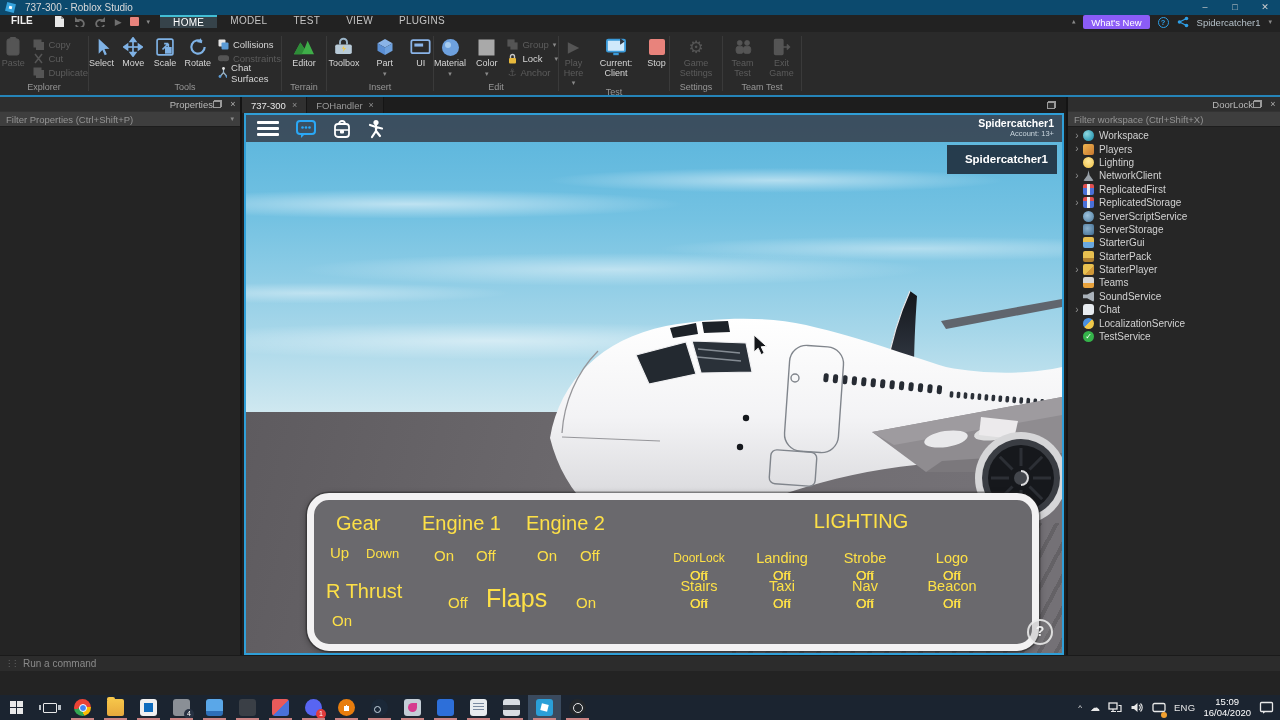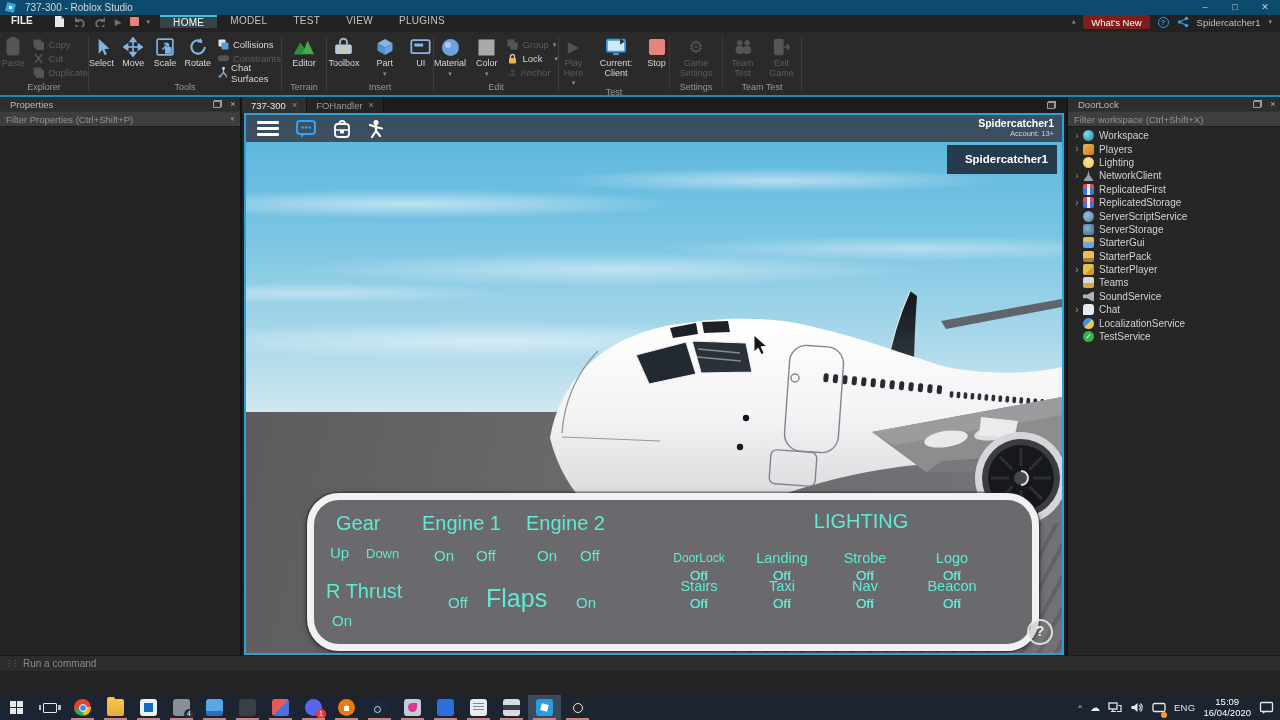--- a/index.html
+++ b/index.html
@@ -15,21 +15,21 @@
 .tb-btn{width:30px;text-align:center;font-size:9px;color:#cfcfcf;line-height:15px}
 
 
 .mb{height:17px;background:#222;display:flex;align-items:flex-start;font-size:10px;color:#c4c4c4}
 .mb-file{padding:0 11px;font-weight:bold;color:#f0f0f0;display:flex;align-items:center}
 .qa{display:flex;align-items:center;gap:8px;padding:0 10px}
 .qa span,.qa svg{display:block}
 .mtab{padding:0 13px;display:flex;align-items:center;letter-spacing:.3px}
 .mtab.active{background:#36434a;border-top:2px solid #43bed4;color:#fff}
 .mb-right{margin-left:auto;display:flex;align-items:center;gap:8px;padding-right:8px}
-.wn-btn{background:#7f1d1d;color:#fff;padding:1.5px 8px;border-radius:2px;font-size:9.5px}
+.wn-btn{background:#8b5cf6;color:#fff;padding:1.5px 8px;border-radius:2px;font-size:9.5px}
 .help-c{width:11px;height:11px;border:1.3px solid #2e9fe6;border-radius:50%;color:#2e9fe6;
 font-size:7.5px;font-weight:bold;display:flex;align-items:center;justify-content:center}
 .acct{color:#b4c0c8;font-size:9.5px}
 .caret{font-size:7px;color:#8a8a8a}
 
 
 .ribbon{height:63px;background:#2a2a2a;display:flex;align-items:stretch;overflow:hidden}
 .g{display:flex;flex-direction:column;flex:none}
 .gi{flex:1;display:flex;justify-content:center;gap:7px;padding-top:4px}
 .gl{height:13px;font-size:9px;color:#979797;text-align:center}
@@ -45,21 +45,21 @@
 .stop-sq{width:16px;height:16px;background:#e8837c;border-radius:2px}
 .qa-stop{width:9px;height:9px;background:#e8837c;border-radius:1px}
 .bluebar{height:2px;background:#2584b8}
 
 
 .main{height:558px;display:flex;background:#1f1f1f}
 .panel{background:#262626;display:flex;flex-direction:column}
 .props{width:242px;border-right:2px solid #141414}
 .expl{width:214px;border-left:2px solid #141414}
 .phead{height:14px;background:#2e2e2e;display:flex;align-items:center;font-size:9.5px;color:#b8b8b8}
-.phead .pt{flex:1;text-align:left;padding-left:10px}
+.phead .pt{flex:1;text-align:right;padding-left:10px}
 .flt{position:relative;width:9px;height:8px;margin-right:4px}
 .flt::before{content:"";position:absolute;right:0;top:0;width:6px;height:5px;border:1px solid #9a9a9a}
 .flt::after{content:"";position:absolute;left:0;bottom:0;width:6px;height:5px;border:1px solid #9a9a9a;background:#2e2e2e}
 .pclose{width:14px;text-align:center;font-size:9px;color:#b0b0b0}
 .pfilter{height:16px;background:#3e3e3e;border-top:1px solid #333;border-bottom:1px solid #1d1d1d;
 display:flex;align-items:center;font-size:9.5px;color:#949494;padding:0 6px}
 .pfilter .fx{flex:1}
 .pbody{flex:1;background:#242424}
 
 
@@ -115,22 +115,22 @@
 .gtb-user .nm{font-size:10.5px;font-weight:bold;line-height:11px}
 .gtb-user .ac{font-size:7.5px;color:#c8d4dc;line-height:9px}
 .plist{position:absolute;right:5px;top:30px;width:110px;height:29px;background:rgba(33,49,64,.92);
 color:#fff;font-size:11.5px;font-weight:bold;text-align:right;line-height:29px;padding-right:9px}
 .helpb{position:absolute;right:9px;bottom:8px;width:26px;height:26px;border:2.5px solid rgba(240,240,240,.85);
 border-radius:50%;color:rgba(248,248,248,.92);font-size:14px;font-weight:bold;text-align:center;line-height:21px;
 background:rgba(130,130,130,.25)}
 
 
 .cp{position:absolute;left:61px;top:378px;width:732px;height:158px;background:#6a696d;
-border:7px solid #f3f2f3;border-radius:32px;box-shadow:0 2px 7px rgba(0,0,0,.4),0 0 0 1.5px rgba(40,40,40,.45);
-color:#5eead4}
+border:7px solid #f3f2f3;border-radius:22px;box-shadow:0 2px 7px rgba(0,0,0,.4),0 0 0 1.5px rgba(40,40,40,.45);
+color:#fde047}
 .cp span{position:absolute;white-space:nowrap}
 .cp-left{position:absolute;left:0;top:0;width:342px;height:100%}
 .f20{font-size:20px}.f25{font-size:25px}.f15{font-size:15px}.f13{font-size:13px}
 .cp-right{position:absolute;left:342px;top:0;right:0;bottom:0}
 .cp-title{position:absolute;left:120px;top:10px;width:170px;text-align:center;font-size:20px}
 .lgrid{position:absolute;left:0;top:50px;display:grid;grid-template-columns:86px 80px 86px 88px;row-gap:10px}
 .lcell{text-align:center}
 .llb{font-size:14.5px;line-height:16px}
 .llb.sm{font-size:12px;line-height:16px}
 .lbtns{font-size:13.5px;margin-top:2px;display:flex;justify-content:center;gap:13px}

